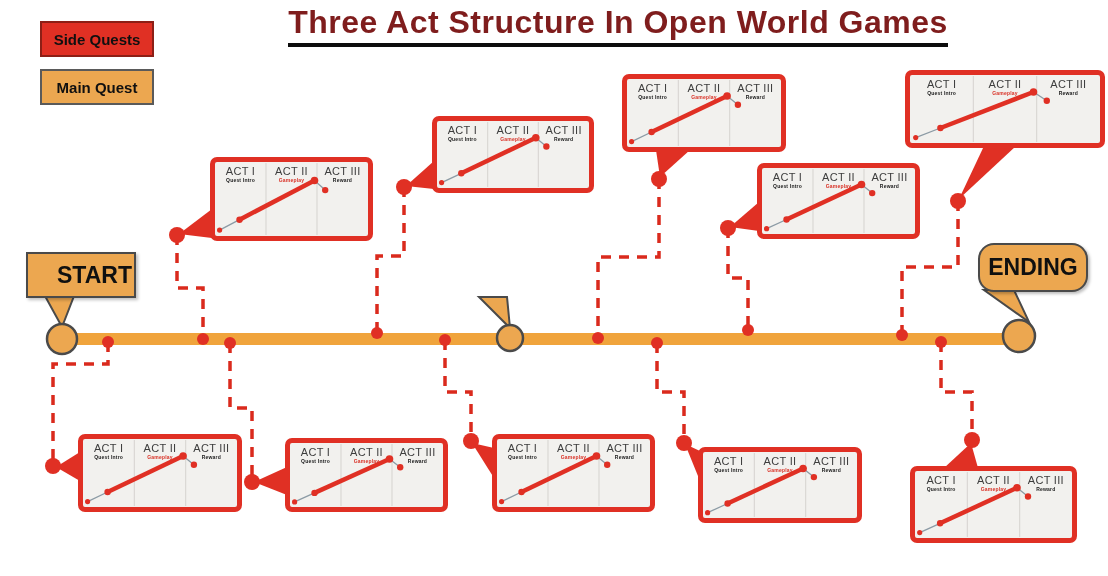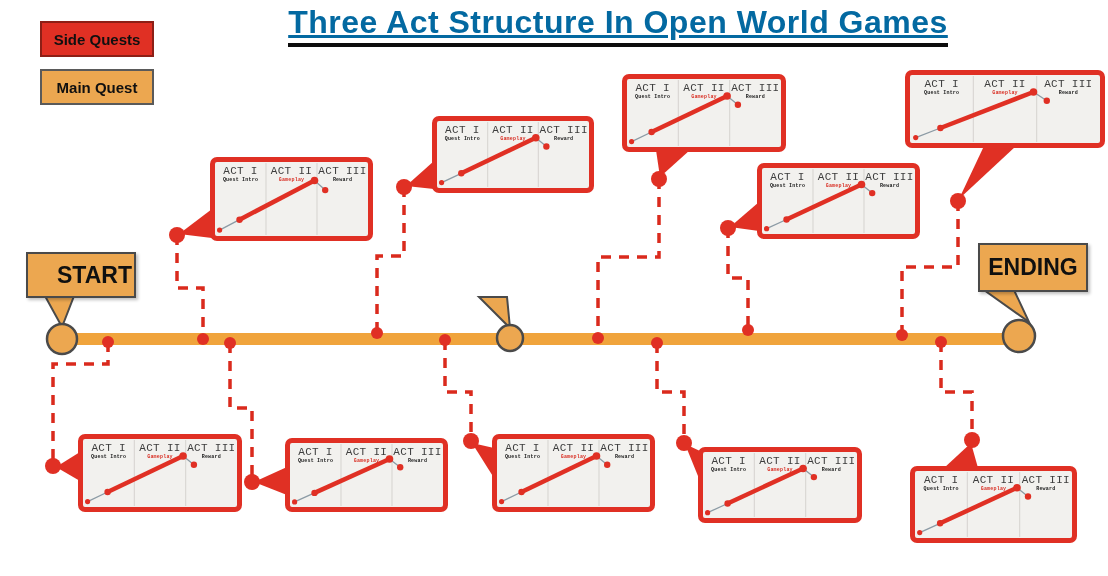--- a/index.html
+++ b/index.html
@@ -15,27 +15,27 @@
   .legend-item{width:114px;height:36px;display:flex;align-items:center;justify-content:center;
                font-weight:bold;font-size:15px;color:#101010;margin-bottom:12px;box-sizing:border-box;}
   .legend-main{border:2px solid #5a5a5a;}
   .legend-side{border:2px solid #8d1f16;}
 
   .tl-label{position:absolute;z-index:3;display:flex;align-items:center;justify-content:center;
             font-weight:bold;font-size:23px;color:#101010;border:2.5px solid #4a4a4a;
             box-sizing:border-box;box-shadow:2px 2px 3px rgba(0,0,0,.25);}
   #label-start {left:26px; top:252px;width:110px;height:46px;}
   #label-middle{left:457px;top:255px;width:120px;height:45px;}
-  #label-ending{left:978px;top:243px;width:110px;height:49px;}
+  #label-ending{left:978px;top:243px;width:110px;height:49px;border-radius:16px;}
 
   .callout{position:absolute;z-index:2;border:5px solid #e03024;border-radius:7px;
            box-sizing:border-box;background:#f2f1ee;}
   .callout .chart-svg{position:absolute;left:0;top:0;width:100%;height:100%;}
   .chart-headers{position:absolute;left:0;right:0;top:3px;display:flex;z-index:1;}
-  .act-col{flex:1;text-align:center;line-height:1.15;font-family:Liberation Mono, monospace;}
+  .act-col{flex:1;text-align:center;line-height:1.15;}
   .act-label{font-size:11px;color:#3d3d3d;letter-spacing:.3px;}
   .act-sub{font-size:5px;font-weight:bold;letter-spacing:.2px;}
 </style>
 </head>
 <body>
 
 <div class="canvas">
 
   <svg id="connectors">
       <rect x="60" y="333" width="958" height="12" rx="3" fill="#F0A43C"></rect>
@@ -81,21 +81,21 @@
       <circle cx="972" cy="440" r="8" fill="#E03024"></circle>
       <polygon points="45,296 74,296 62,327" fill="#ECA750" stroke="#4A4A4A" stroke-width="2"></polygon>
       <polygon points="479,297 507,297 510,328" fill="#ECA750" stroke="#4A4A4A" stroke-width="2"></polygon>
       <polygon points="984,290 1014,290 1029,322" fill="#ECA750" stroke="#4A4A4A" stroke-width="2"></polygon>
       <circle cx="62" cy="339" r="15" fill="#ECA750" stroke="#4A4A4A" stroke-width="2.5"></circle>
       <circle cx="510" cy="338" r="13" fill="#ECA750" stroke="#4A4A4A" stroke-width="2.5"></circle>
       <circle cx="1019" cy="336" r="16" fill="#ECA750" stroke="#4A4A4A" stroke-width="2.5"></circle>
     </svg>
 
   <div class="page-title">
-    <span style="color: #0369a1; text-decoration: underline;">Three Act Structure In Open World Games</span>
+    <span style="color: #7f1d1d;">Three Act Structure In Open World Games</span>
   </div>
 
   <div class="legend">
     <div class="legend-item legend-side" style="background: rgb(224, 48, 36);">
       <span>Side Quests</span>
     </div>
     <div class="legend-item legend-main" style="background: rgb(236, 167, 80);">
       <span>Main Quest</span>
     </div>
   </div>

